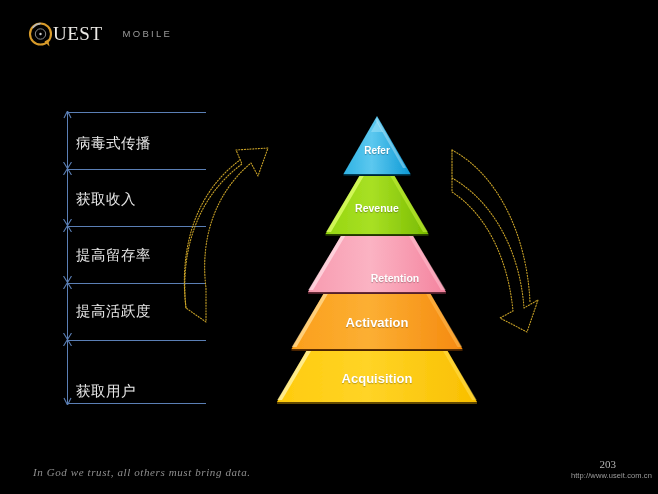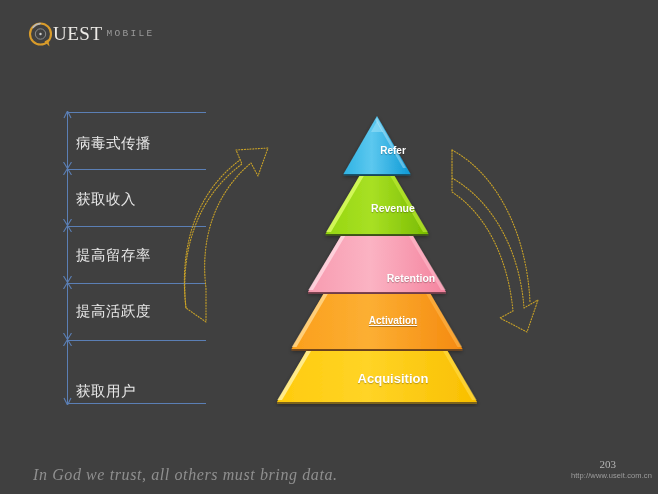--- a/index.html
+++ b/index.html
@@ -4,21 +4,21 @@
 <style>
   html, body {
     margin: 0;
     padding: 0;
     background: #2b2b2b;
   }
   #slide {
     position: relative;
     width: 658px;
     height: 494px;
-    background: #404040;
+    background: #000000;
     overflow: hidden;
     font-family: "Liberation Sans", sans-serif;
     -webkit-font-smoothing: antialiased;
   }
 
   
   #header {
     position: absolute;
     left: 0; top: 0;
     width: 658px; height: 66px;
@@ -41,24 +41,23 @@
     letter-spacing: 0.5px;
     color: #eceae6;
     margin-left: -3px;
     line-height: 1;
     padding-bottom: 2px;
   }
   #logo-mobile {
     font-size: 9.5px;
     letter-spacing: 2.3px;
     color: #9a9a9a;
-    margin-left: 4px;
+    margin-left: 20px;
     line-height: 1;
     padding-bottom: 1px;
-    font-family: Liberation Mono, monospace;
   }
   #title {
     position: absolute;
     left: 158px; top: 28px;
     font-size: 17.5px;
     font-weight: bold;
     color: #f5c518;
     letter-spacing: 0.4px;
     white-space: nowrap;
   }
@@ -110,39 +109,38 @@
   }
   #pyramid svg { display: block; }
   .layer-label {
     position: absolute;
     color: #ffffff;
     font-weight: bold;
     text-align: center;
     white-space: nowrap;
     text-shadow: 0 1px 1px rgba(0,0,0,0.28);
     transform: translateX(-50%);
-    margin-left: 16px;
   }
 
   
   #arrows {
     position: absolute;
     left: 0; top: 0;
     width: 658px; height: 494px;
     pointer-events: none;
   }
   #arrows svg { display: block; }
 
   
   #footer-quote {
     position: absolute;
     left: 33px; top: 466px;
     font-family: "Liberation Serif", serif;
     font-style: italic;
-    font-size: 16px;
+    font-size: 11px;
     color: #8f8f8f;
     letter-spacing: 0.6px;
     white-space: nowrap;
   }
   #page-number {
     position: absolute;
     right: 42px; top: 458px;
     font-family: "Liberation Serif", serif;
     font-size: 11px;
     color: #b6b6b6;
@@ -308,21 +306,21 @@
           <path d="M99.5 239 L104 239 L75 288 L70.4 288 Z" fill="#ffef9a" opacity="0.88"></path>
           <path d="M240.5 239 L236 239 L265 288 L269.6 288 Z" fill="#ffe15c" opacity="0.5"></path>
           <path d="M70 290 L270 290 L270 292 L70 292 Z" fill="#c79600" opacity="0.4"></path>
         </g>
       </g>
     </svg>
 
     <div class="layer-label" style="left:170px; top:33px;  font-size:10px;">Refer</div>
     <div class="layer-label" style="left:170px; top:90px;  font-size:10.5px;">Revenue</div>
     <div class="layer-label" style="left:170px; top:160px; font-size:10.5px;padding-left:36px;">Retention</div>
-    <div class="layer-label" style="left:170px; top:203px; font-size:10px;text-decoration:underline;">Activation</div>
+    <div class="layer-label" style="left:170px; top:203px; font-size:13px;">Activation</div>
     <div class="layer-label" style="left:170px; top:259px; font-size:13px;">Acquisition</div>
   </div>
 
   <div id="arrows">
     <svg width="658" height="494" viewBox="0 0 658 494">
       <g fill="none" stroke="#c9a227" stroke-width="1.1" stroke-dasharray="1.1 1.7" stroke-linejoin="round" stroke-linecap="round">
 
         <path d="M206 322
                  L186 308
                  C180 252, 196 198, 242 164

